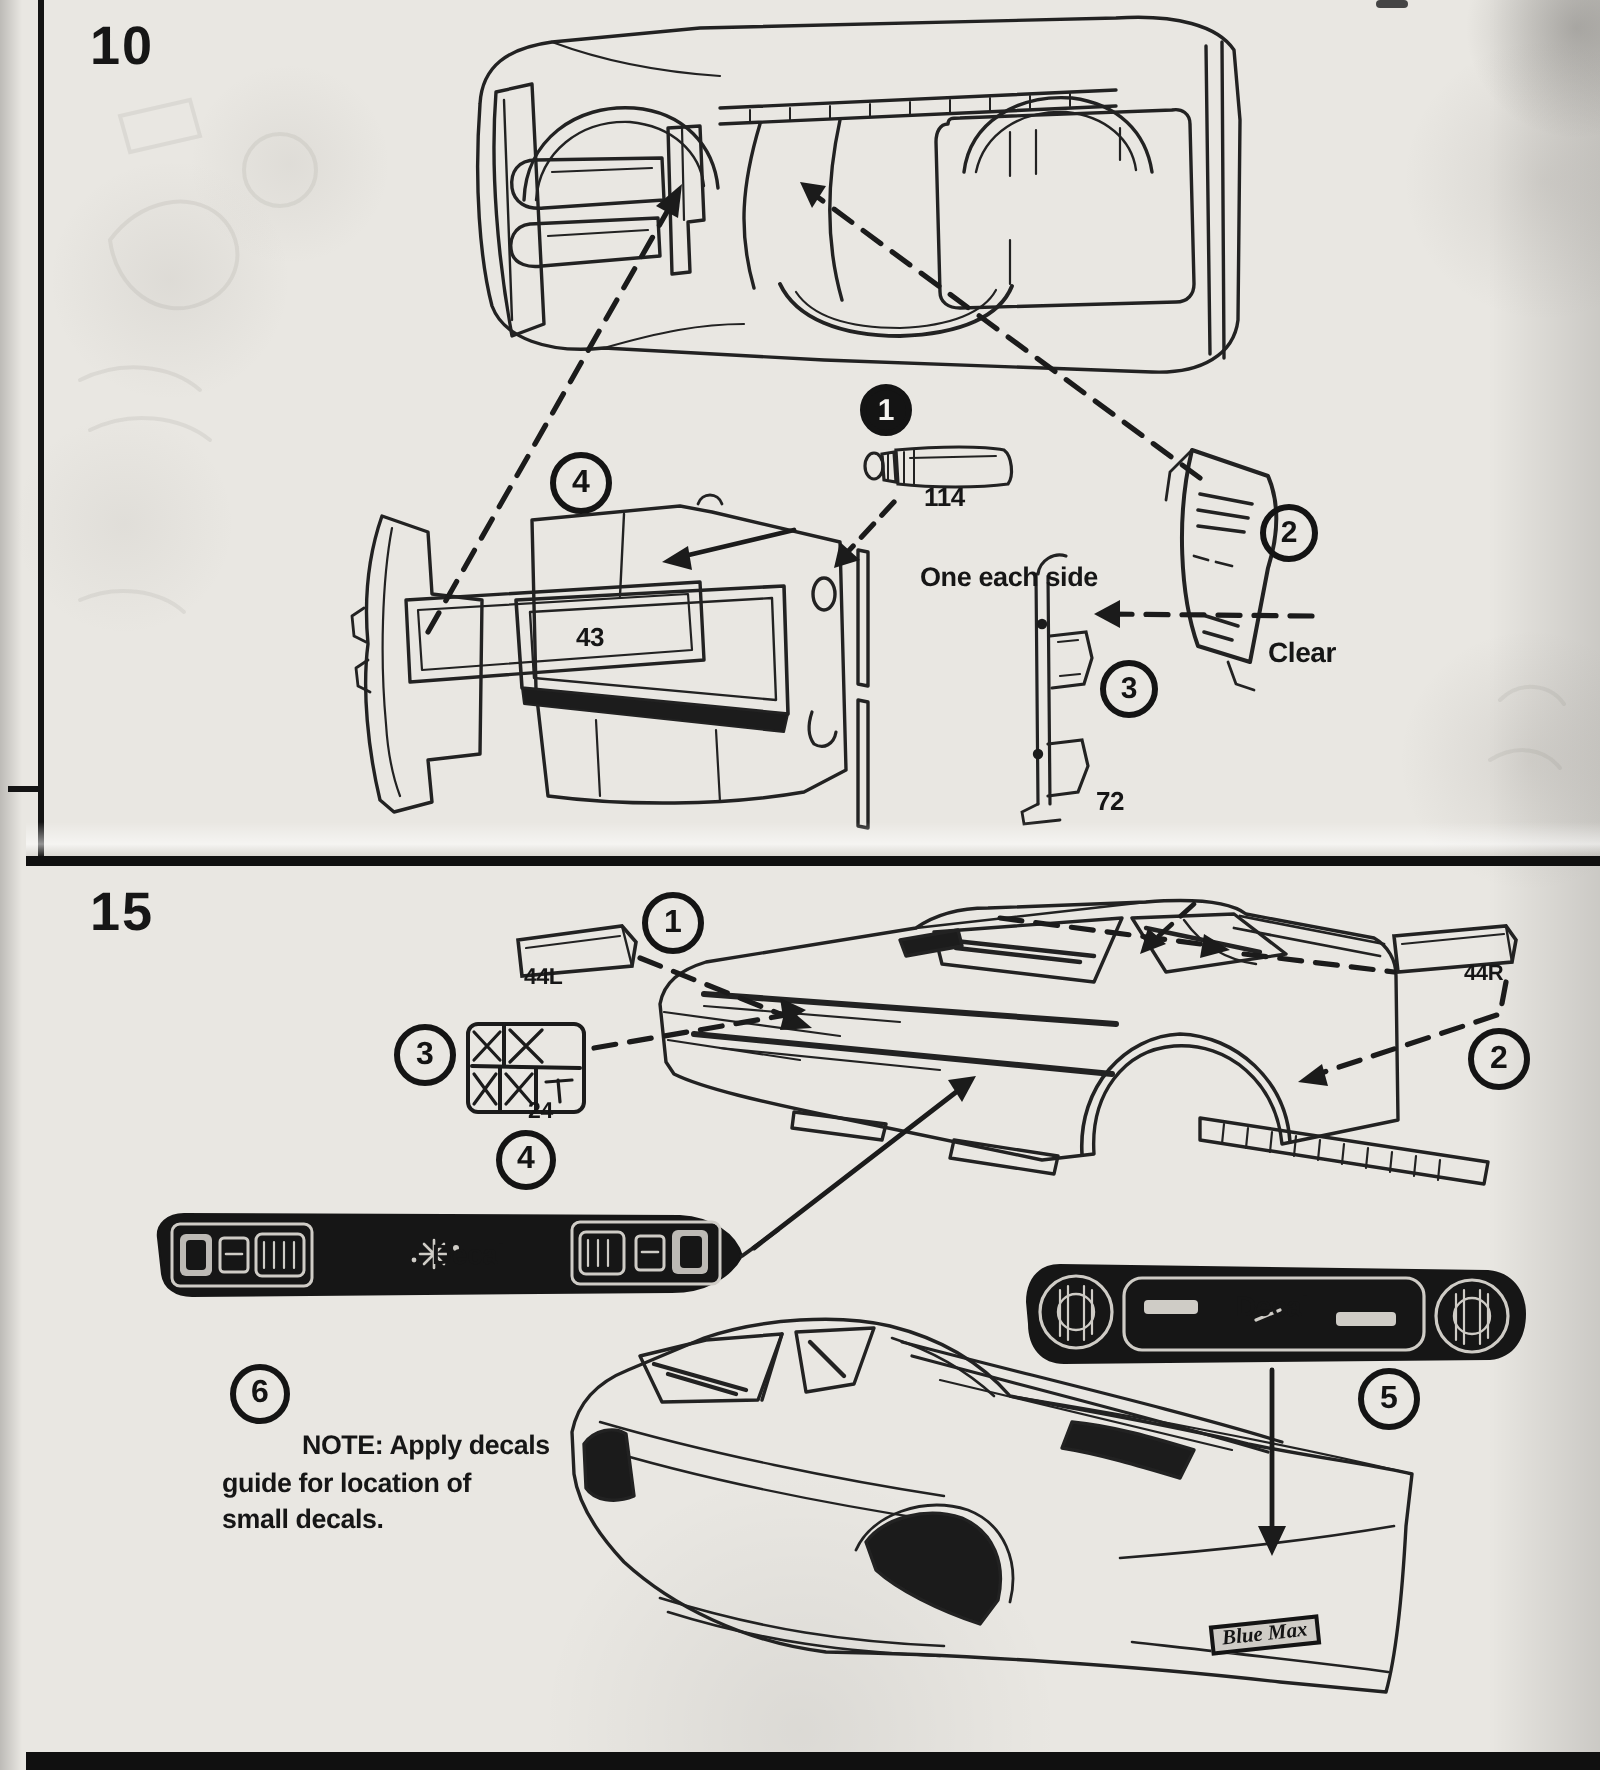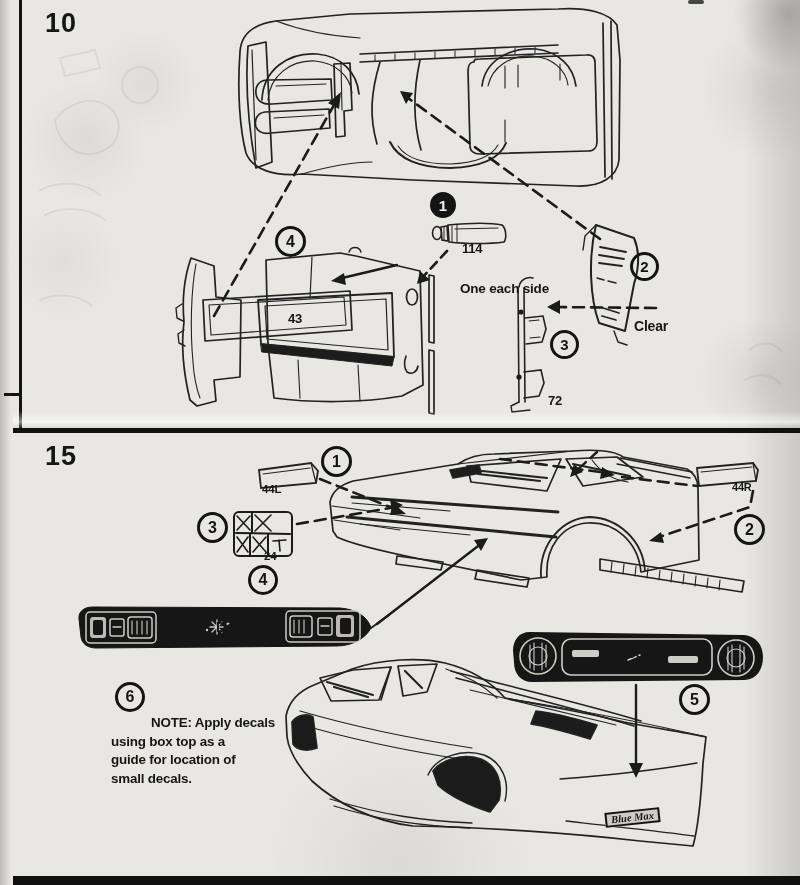--- a/index.html
+++ b/index.html
@@ -303,20 +303,19 @@
   <div class="badge" style="left:248px;top:565px;width:30px;height:30px;font-size:16px">4</div>
   <div class="label" style="left:216px;top:584px;font-size:14px">Decal</div>
 
   <div class="label" style="left:618px;top:610px;font-size:14px">Decal</div>
   <div class="badge" style="left:679px;top:684px;width:31px;height:31px;font-size:16px">5</div>
 
   <div class="badge" style="left:115px;top:682px;width:30px;height:30px;font-size:16px">6</div>
 
   <div class="note">
     <div><b>NOTE:</b> <span>Apply decals</span></div>
-    <div>using box top as a</div>
     <div>guide for location of</div>
     <div>small decals.</div>
   </div>
 
   <div class="logo-box">Blue Max</div>
 
 </div>
 
 </body></html>

